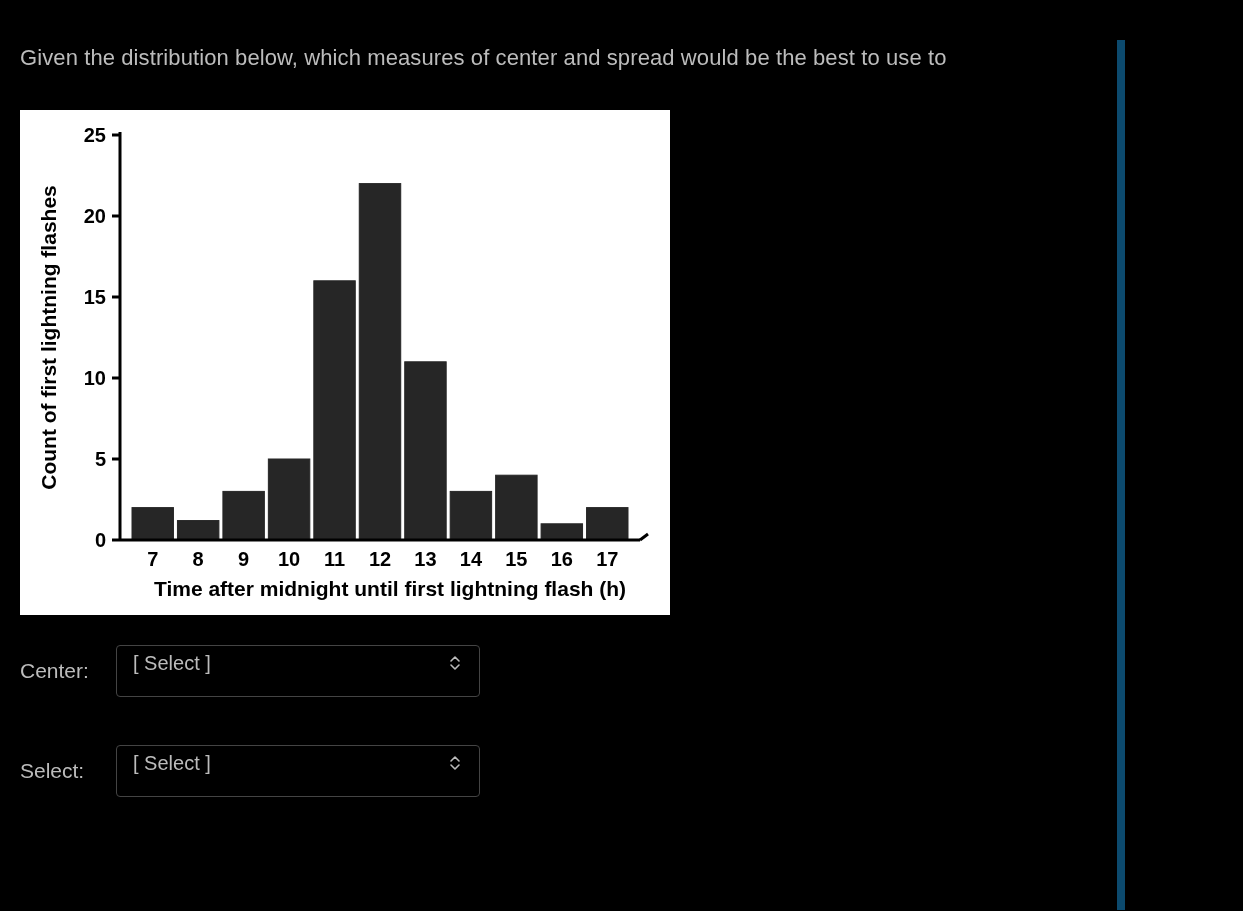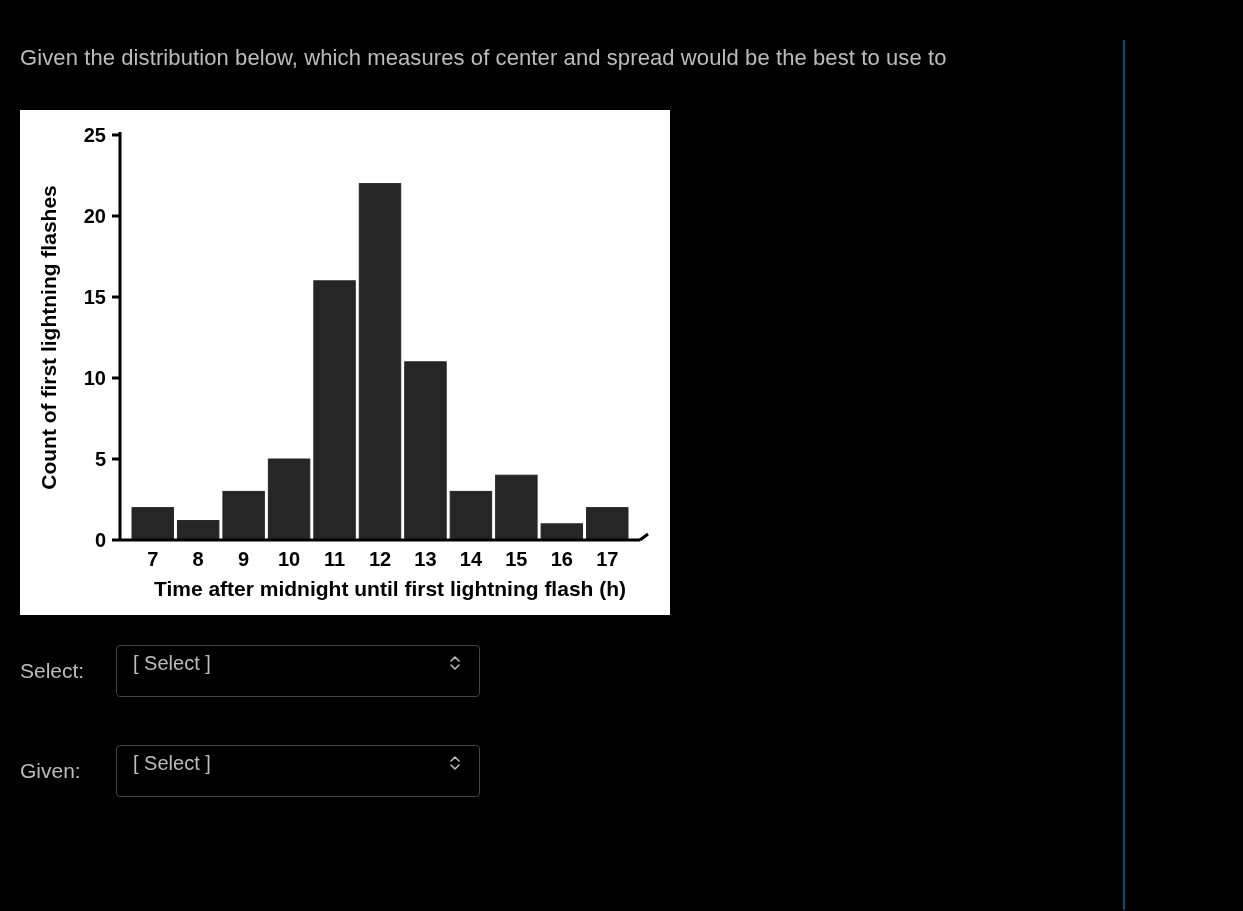--- a/index.html
+++ b/index.html
@@ -16,21 +16,21 @@
     position: relative;
     width: 1243px;
     height: 911px;
     box-sizing: border-box;
   }
   .content-col {
     position: absolute;
     left: 20px;
     top: 40px;
     width: 1105px;
-    border-right: 2px solid #0c4a6e;
+    border-right: 8px solid #0c4a6e;
     height: 870px;
     box-sizing: border-box;
     padding-right: 40px;
   }
   .question-text {
     font-size: 22px;
     line-height: 1.65;
     color: #bcbcbc;
     font-weight: 400;
     letter-spacing: 0.1px;
@@ -175,41 +175,41 @@
           <text x="541.82" y="456" class="tick-label-x">16</text>
           <text x="587.27" y="456" class="tick-label-x">17</text>
           <text x="0" y="0" class="axis-title-y" transform="translate(36, 227.5) rotate(-90)">Count of first lightning flashes</text>
           <text x="370" y="486" class="axis-title-x">Time after midnight until first lightning flash (h)</text>
         </svg>
     </div>
 
     <div class="answer-rows">
 
       <div class="answer-row">
+        <div class="answer-label">Center:</div>
+        <div class="select-box">
+          <span>[ Select ]</span>
+          <span class="select-caret">
+            <svg width="12" height="16" viewBox="0 0 12 16">
+              <path d="M2 6 L6 2 L10 6" stroke="#bcbcbc" stroke-width="1.6" fill="none" stroke-linecap="round" stroke-linejoin="round"></path>
+              <path d="M2 10 L6 14 L10 10" stroke="#bcbcbc" stroke-width="1.6" fill="none" stroke-linecap="round" stroke-linejoin="round"></path>
+            </svg>
+          </span>
+        </div>
+      </div>
+
+      <div class="answer-row">
         <div class="answer-label">Select:</div>
         <div class="select-box">
           <span>[ Select ]</span>
           <span class="select-caret">
             <svg width="12" height="16" viewBox="0 0 12 16">
               <path d="M2 6 L6 2 L10 6" stroke="#bcbcbc" stroke-width="1.6" fill="none" stroke-linecap="round" stroke-linejoin="round"></path>
               <path d="M2 10 L6 14 L10 10" stroke="#bcbcbc" stroke-width="1.6" fill="none" stroke-linecap="round" stroke-linejoin="round"></path>
             </svg>
           </span>
         </div>
       </div>
 
-      <div class="answer-row">
-        <div class="answer-label">Given:</div>
-        <div class="select-box">
-          <span>[ Select ]</span>
-          <span class="select-caret">
-            <svg width="12" height="16" viewBox="0 0 12 16">
-              <path d="M2 6 L6 2 L10 6" stroke="#bcbcbc" stroke-width="1.6" fill="none" stroke-linecap="round" stroke-linejoin="round"></path>
-              <path d="M2 10 L6 14 L10 10" stroke="#bcbcbc" stroke-width="1.6" fill="none" stroke-linecap="round" stroke-linejoin="round"></path>
-            </svg>
-          </span>
-        </div>
-      </div>
-
     </div>
 
   </div>
 </div>
 
 </body></html>

